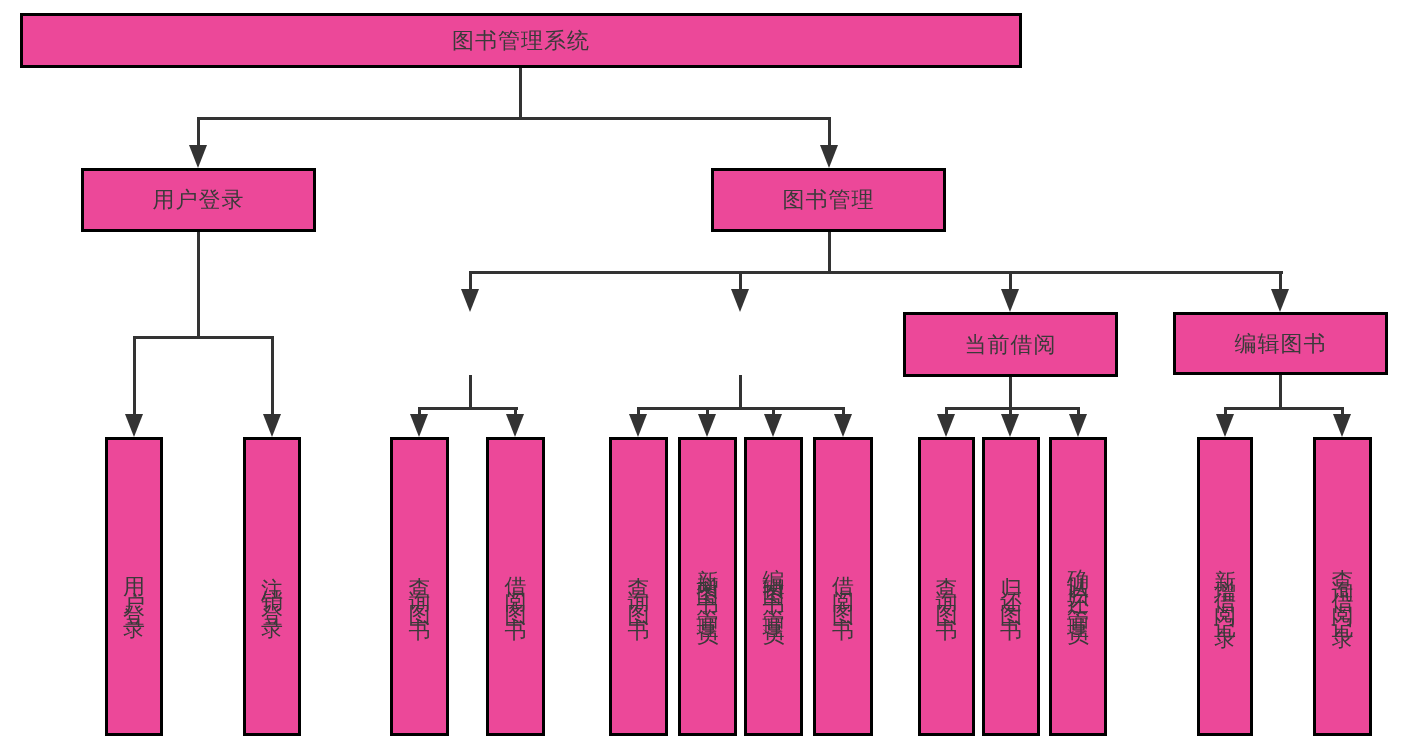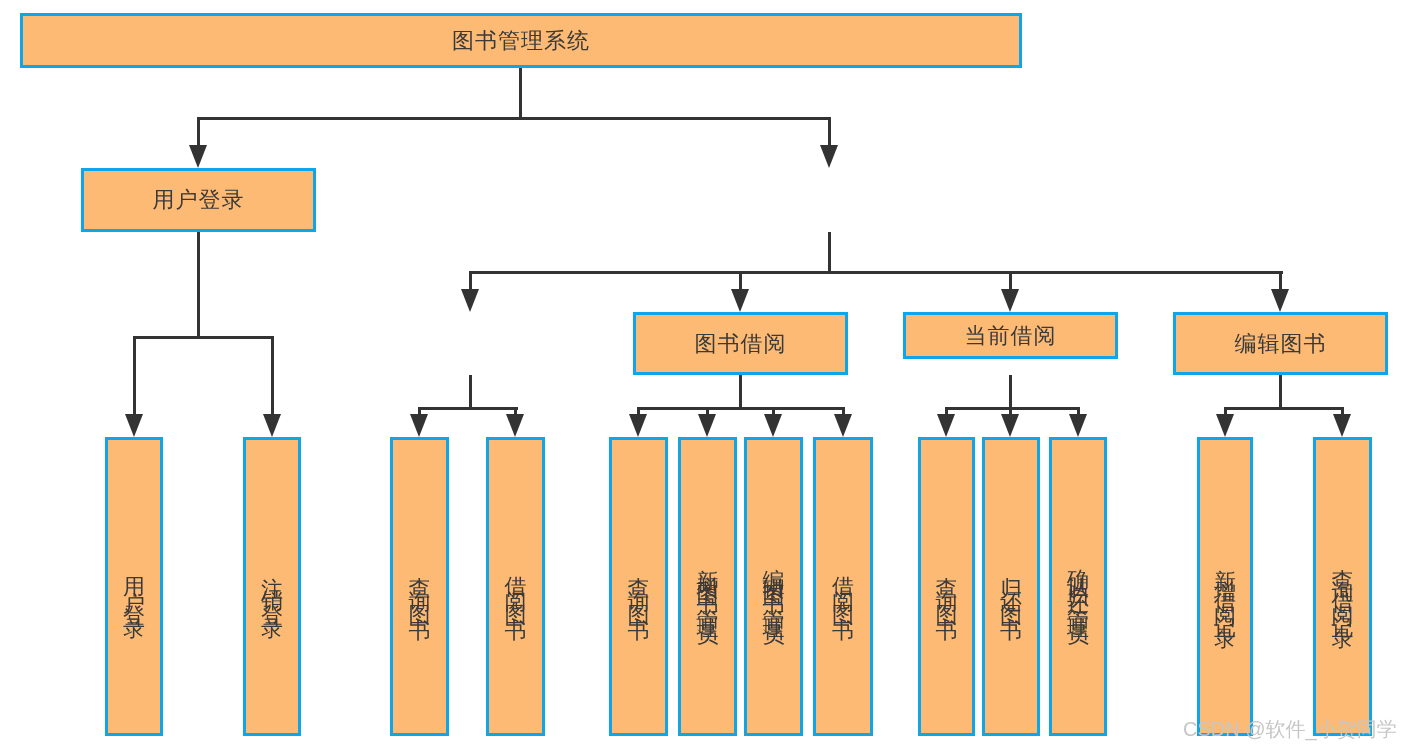--- a/index.html
+++ b/index.html
@@ -1,22 +1,22 @@
 <!DOCTYPE html>
 <html><head>
 <meta charset="utf-8">
 <style>
   html,body{margin:0;padding:0;background:#ffffff;}
   .canvas{
     position:relative;width:1405px;height:747px;background:#ffffff;
     font-family:"Liberation Sans",sans-serif;overflow:hidden;
   }
   .node{
-    position:absolute;box-sizing:border-box;border:3px solid #0ea5e9;
-    background:#fdba74;display:flex;align-items:center;justify-content:center;
+    position:absolute;box-sizing:border-box;border:3px solid #000000;
+    background:#ec4899;display:flex;align-items:center;justify-content:center;
     color:#3a3a3a;
   }
   .hlabel{font-size:22px;letter-spacing:1px;white-space:nowrap;}
   .vtext{
     writing-mode:vertical-rl;text-orientation:mixed;
     font-size:22px;line-height:1;letter-spacing:14px;white-space:nowrap;
   }
   .sp12{letter-spacing:12px;}
   .sp8{letter-spacing:8px;}
   .vl,.hl{position:absolute;background:#333333;}
@@ -96,25 +96,25 @@
   <div class="ar" style="left:1216px;top:414px;"></div>
   <div class="ar" style="left:1333px;top:414px;"></div>
 
   <div class="node" style="left:20px;top:13px;width:1002px;height:55px;">
     <span class="hlabel">图书管理系统</span>
   </div>
 
   <div class="node" style="left:81px;top:168px;width:235px;height:64px;">
     <span class="hlabel">用户登录</span>
   </div>
+  <div class="node" style="left:711px;top:168px;width:235px;height:64px;">
+    <span class="hlabel">图书管理</span>
+  </div>
 
-  <div class="node" style="left:633px;top:312px;width:215px;height:63px;">
-    <span class="hlabel">图书借阅</span>
-  </div>
-  <div class="node" style="left:903px;top:312px;width:215px;height:47px;">
+  <div class="node" style="left:903px;top:312px;width:215px;height:65px;">
     <span class="hlabel">当前借阅</span>
   </div>
   <div class="node" style="left:1173px;top:312px;width:215px;height:63px;">
     <span class="hlabel">编辑图书</span>
   </div>
 
   <div class="node" style="left:105px;top:437px;width:58px;height:299px;">
     <span class="vtext">用户登录</span>
   </div>
   <div class="node" style="left:243px;top:437px;width:58px;height:299px;">
@@ -151,15 +151,14 @@
     <span class="vtext sp8">确认归还（管理员）</span>
   </div>
 
   <div class="node" style="left:1197px;top:437px;width:56px;height:299px;">
     <span class="vtext sp12">新增借阅记录</span>
   </div>
   <div class="node" style="left:1313px;top:437px;width:59px;height:299px;">
     <span class="vtext sp12">查询借阅记录</span>
   </div>
 
-  <div class="watermark">CSDN @软件_小贺同学</div>
 
 </div>
 
 </body></html>

